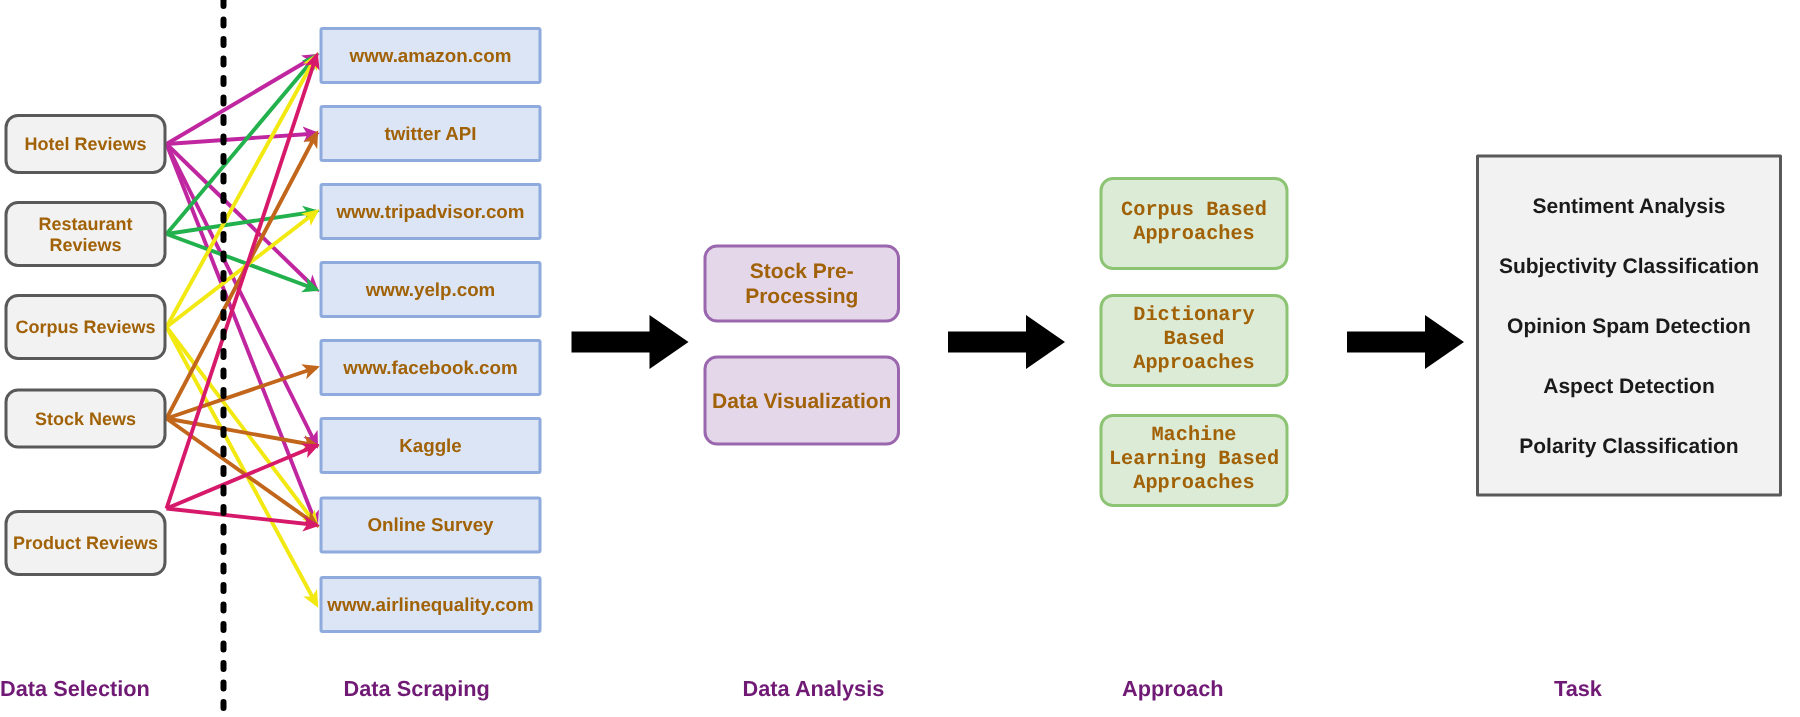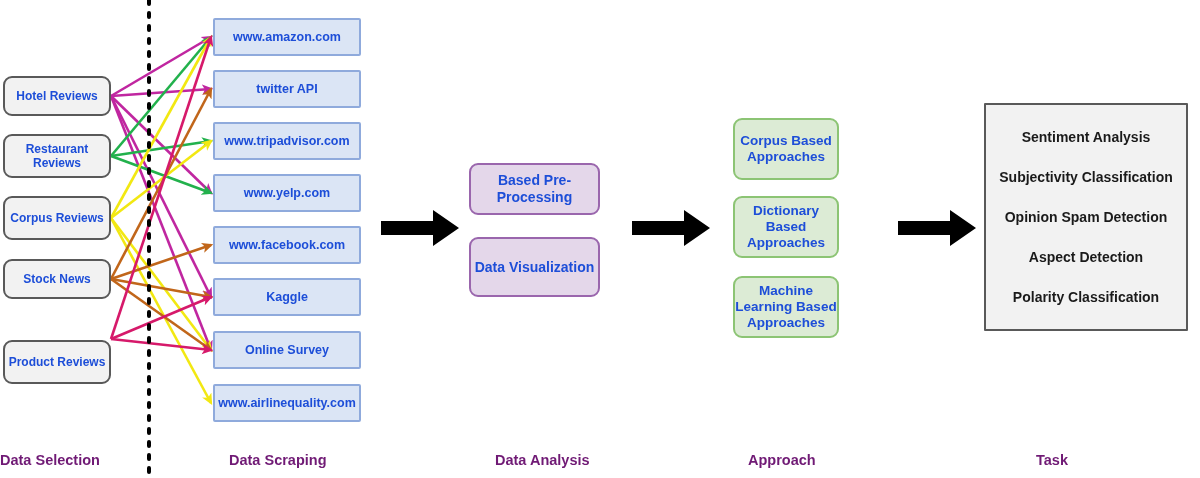--- a/index.html
+++ b/index.html
@@ -15,21 +15,21 @@
     font-family: "Liberation Sans", sans-serif;
     overflow: hidden;
   }
   .node {
     position: absolute;
     display: flex;
     align-items: center;
     justify-content: center;
     text-align: center;
     font-weight: bold;
-    color: #1d4ed8;
+    color: #a16207;
     box-sizing: border-box;
     line-height: 1.18;
   }
   
   .src-box {
     background: #f2f2f2;
     border: 2px solid #595959;
     border-radius: 9px;
     font-size: 12px;
     width: 108px;
@@ -53,22 +53,23 @@
     font-size: 14px;
     width: 131px;
     left: 469px;
   }
   
   .approach-box {
     background: #dcebd5;
     border: 2px solid #8cc474;
     border-radius: 9px;
     font-size: 13.5px;
-    width: 106px;
+    width: 126px;
     left: 733px;
+    font-family: Liberation Mono, monospace;
   }
   
   .task-box {
     position: absolute;
     left: 984px;
     top: 103px;
     width: 204px;
     height: 228px;
     background: #f2f2f2;
     border: 2px solid #595959;
@@ -233,21 +234,21 @@
       <div class="node scrape-box" style="top: 331px;">
         <span>Online Survey</span>
       </div>
       <div class="node scrape-box" style="top: 384px;">
         <span>www.airlinequality.com</span>
       </div>
     </div>
 
   <div id="col-analysis">
       <div class="node analysis-box" style="top: 163px; height: 52px;">
-        <span>Based Pre-Processing</span>
+        <span>Stock Pre-Processing</span>
       </div>
       <div class="node analysis-box" style="top: 237px; height: 60px;">
         <span>Data Visualization</span>
       </div>
     </div>
 
   <div id="col-approach">
       <div class="node approach-box" style="top: 118px; height: 62px;">
         <span>Corpus Based Approaches</span>
       </div>

